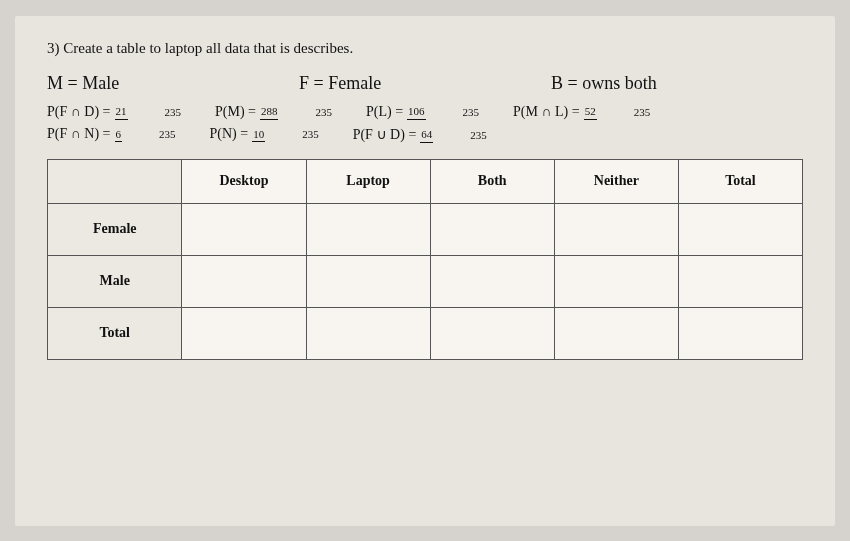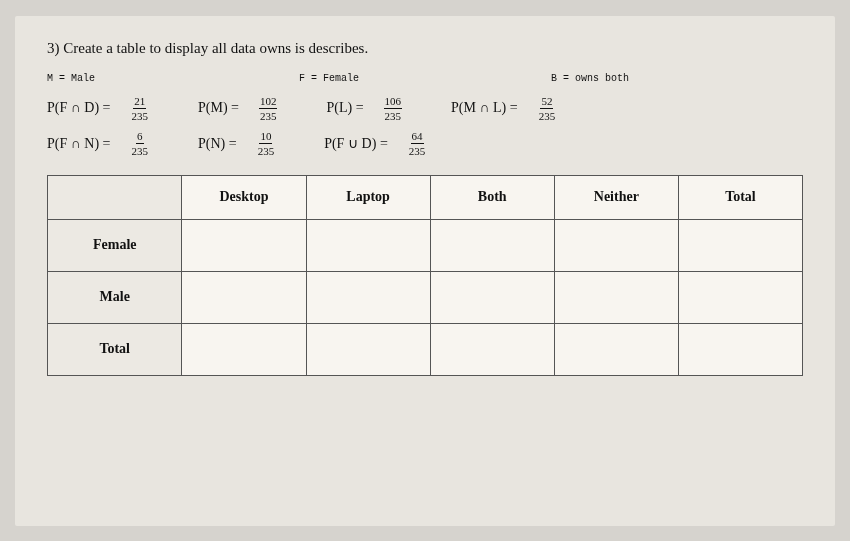--- a/index.html
+++ b/index.html
@@ -29,51 +29,50 @@
     }
 
     .definitions {
       display: grid;
       grid-template-columns: 1fr 1fr 1fr;
       gap: 4px 0;
       margin-bottom: 10px;
     }
 
     .def-item {
-      font-size: 10px;
-      color: #111;
-      font-family: Liberation Mono, monospace;
+      font-size: 18px;
+      color: #111;
     }
 
     .formulas {
       margin-bottom: 16px;
     }
 
     .formula-row {
       display: flex;
       gap: 32px;
       margin-bottom: 6px;
       align-items: center;
     }
 
     .formula-item {
       font-size: 14px;
       color: #111;
       display: flex;
-      align-items: center;
+      align-items: flex-end;
       gap: 3px;
     }
 
     .fraction {
       display: inline-flex;
-      flex-direction: column;
       align-items: center;
       vertical-align: middle;
-      margin: 0 17px;
+      margin: 0 1px;
       line-height: 1.1;
+      gap: 36px;
     }
 
     .fraction .num {
       font-size: 11px;
       border-bottom: 1px solid #111;
       padding: 0 1px;
       line-height: 1.3;
     }
 
     .fraction .den {
@@ -123,21 +122,21 @@
     .col-data {
       width: 120px;
     }
   </style>
 </head>
 <body>
 
 <div class="page">
   <div class="question-title">
     <span>3)</span>
-    <span>Create a table to display all data owns is describes.</span>
+    <span>Create a table to laptop all data that is describes.</span>
   </div>
 
   <div class="definitions">
     <span class="def-item">M = Male</span>
     <span class="def-item">F = Female</span>
     <span class="def-item">B = owns both</span>
   </div>
 
   <div class="formulas">
 
@@ -145,21 +144,21 @@
       <span class="formula-item">
         <span>P(F ∩ D) =</span>
         <span class="fraction">
           <span class="num">21</span>
           <span class="den">235</span>
         </span>
       </span>
       <span class="formula-item">
         <span>P(M) =</span>
         <span class="fraction">
-          <span class="num">102</span>
+          <span class="num">288</span>
           <span class="den">235</span>
         </span>
       </span>
       <span class="formula-item">
         <span>P(L) =</span>
         <span class="fraction">
           <span class="num">106</span>
           <span class="den">235</span>
         </span>
       </span>

